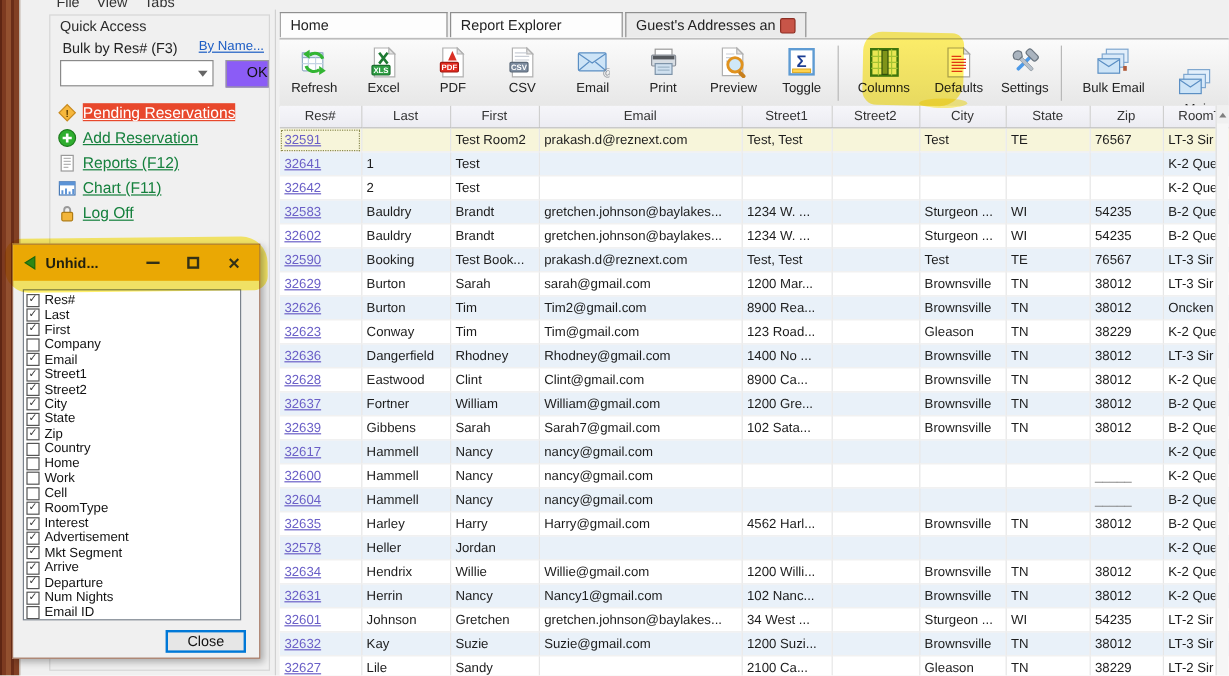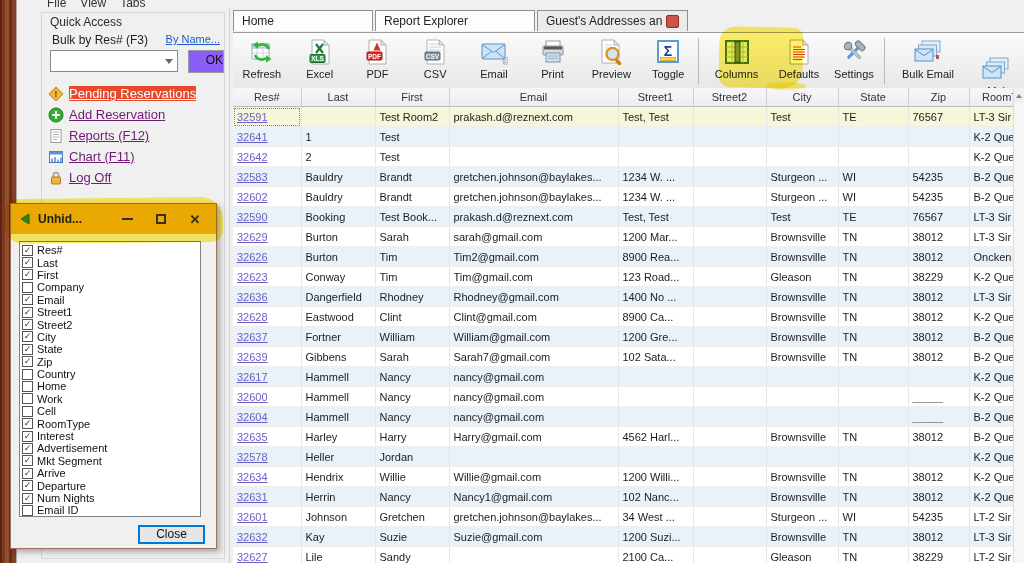--- a/index.html
+++ b/index.html
@@ -18,31 +18,31 @@
   .qa-title{position:absolute;left:8px;top:2px;font-size:12px;color:#2b2b2b}
   .qa-findrow{position:absolute;left:10px;top:20px;width:168px;font-size:12px;color:#222}
   .byname{position:absolute;right:0;top:0;font-size:11px;color:#1b5cc4;text-decoration:underline;cursor:pointer}
   .combo{position:absolute;left:8px;top:37px;width:126px;height:20px;background:#fff;border:1px solid #8a8a8a}
   .combo input{position:absolute;left:2px;top:1px;width:104px;height:16px;border:none;outline:none;font-size:11px;font-family:inherit}
   .combo .chev{position:absolute;right:4px;top:8px;width:0;height:0;border-left:4px solid transparent;border-right:4px solid transparent;border-top:5px solid #666}
   .okbtn{position:absolute;left:146px;top:37px;width:34px;height:21px;background:#8b5cf6;border:1px solid #9a9a9a;font-size:12px;text-align:right;line-height:19px;color:#111}
   .qlinks{position:absolute;left:6px;top:70px;width:172px}
   .qlink{display:flex;align-items:center;height:21px;cursor:pointer}
   .qicon{width:16px;height:16px;margin-right:5px;flex:0 0 16px}
-  .qtext{font-size:13px;color:#701a75;text-decoration:underline;white-space:nowrap}
+  .qtext{font-size:13px;color:#15803d;text-decoration:underline;white-space:nowrap}
   .qlink.hot .qtext{background:#e8482c;color:#ffffff}
 
   
   .tabbar{position:absolute;left:216px;top:10px;right:0;height:22px;border-bottom:1px solid #9a9a9a;white-space:nowrap;overflow:hidden}
   .tab{display:inline-block;vertical-align:bottom;height:21px;line-height:21px;border:1px solid #8f8f8f;border-bottom:none;background:#fdfdfd;font-size:12px;color:#222;padding:0 8px;margin-right:2px;box-sizing:border-box}
   .tab.tab-gray{background:#ebebeb}
   .tab .tab-label{vertical-align:top}
   .tab-close{display:inline-block;width:13px;height:13px;margin-left:4px;background:#c85548;border:1px solid #8d2f24;color:#fff;font-size:9px;line-height:12px;text-align:center;border-radius:2px;vertical-align:middle;box-sizing:border-box}
   .tab-home{width:140px}
-  .tab-report-explorer{width:160px}
+  .tab-report-explorer{width:144px}
 
   
   .toolbar{position:absolute;left:216px;top:33px;right:0;height:55px;background:linear-gradient(#fbfbfb,#e7e7e7);border-bottom:1px solid #c6c6c6;display:flex;align-items:center;overflow:hidden}
   .tbtn{height:52px;display:flex;flex-direction:column;align-items:center;justify-content:flex-start;padding-top:2px;box-sizing:border-box;cursor:pointer}
   .ticon{height:30px;display:flex;align-items:center;justify-content:center}
   .tlabel{font-size:11px;color:#222;margin-top:1px;white-space:nowrap}
   .tsep{width:1px;height:46px;background:#b8b8b8;margin:0 3px}
 
   
   .gridwrap{position:absolute;left:216px;top:88px;width:798px;bottom:0;background:#fff;overflow:hidden}

